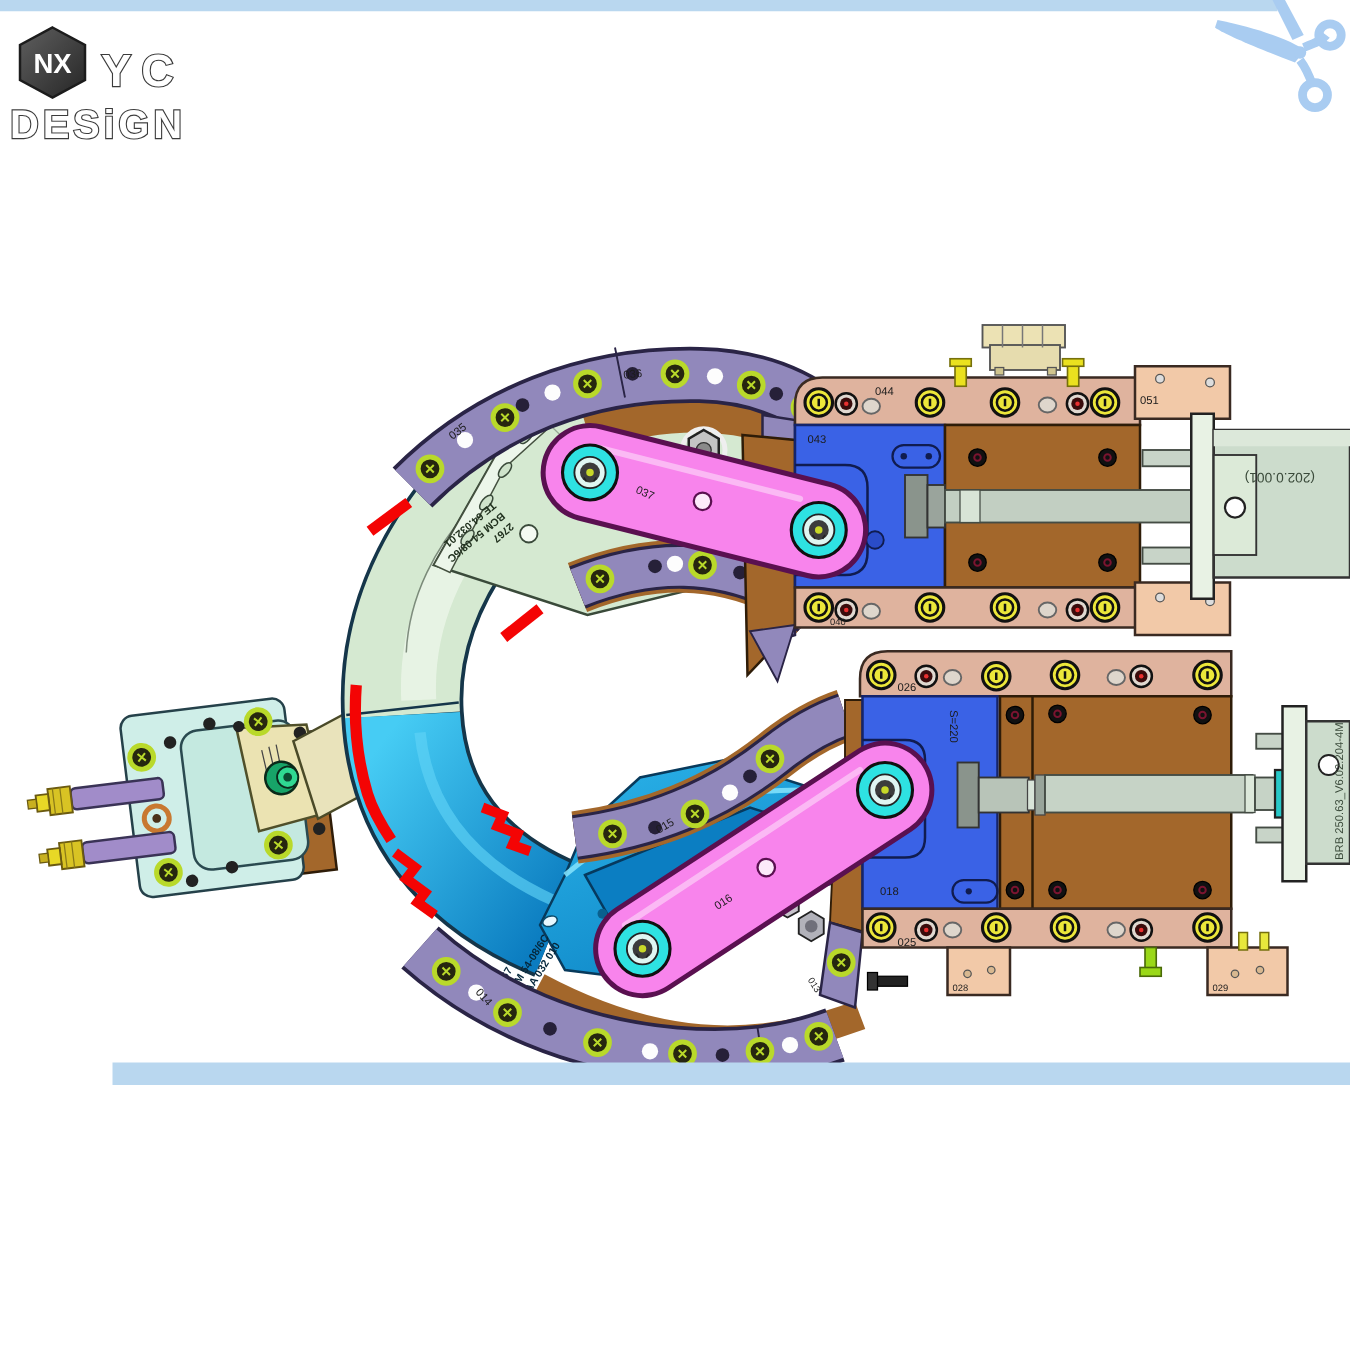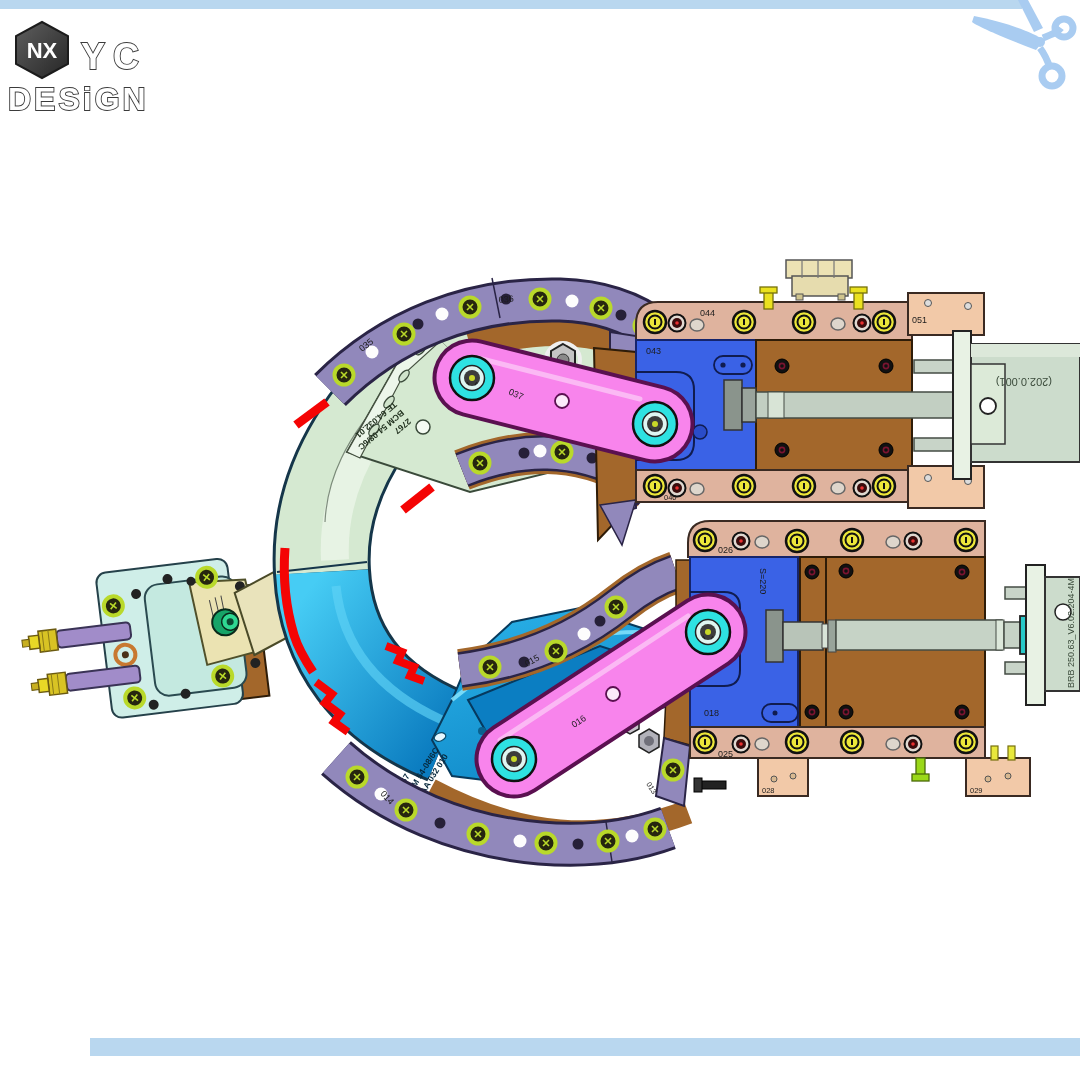--- a/index.html
+++ b/index.html
@@ -1,16 +1,16 @@
 <!DOCTYPE html>
 <html><head>
 <meta charset="utf-8">
 <style>
   html,body{margin:0;padding:0;background:#ffffff;}
-  .stage{position:relative;width:1080px;height:1056px;background:#ffffff;overflow:hidden;
+  .stage{position:relative;width:1080px;height:868px;background:#ffffff;overflow:hidden;
          font-family:"Liberation Sans",sans-serif;}
   .topbar{position:absolute;left:0;top:0;width:1022px;height:9px;background:#b9d7ef;}
   .botbar{position:absolute;left:90px;right:0;bottom:0;height:18px;background:#b9d7ef;}
   .logo{position:absolute;left:6px;top:14px;width:220px;height:110px;}
   .scissors{position:absolute;right:0;top:0;width:120px;height:110px;}
   .cad{position:absolute;left:0;top:0;width:1080px;height:1080px;}
   text{font-family:"Liberation Sans",sans-serif;}
   .plbl{font-size:9px;fill:#1c1c1c;}
   .plbl-sm{font-size:7.5px;fill:#1c1c1c;}
   .insc{font-size:8.5px;fill:#20301e;font-weight:bold;}

